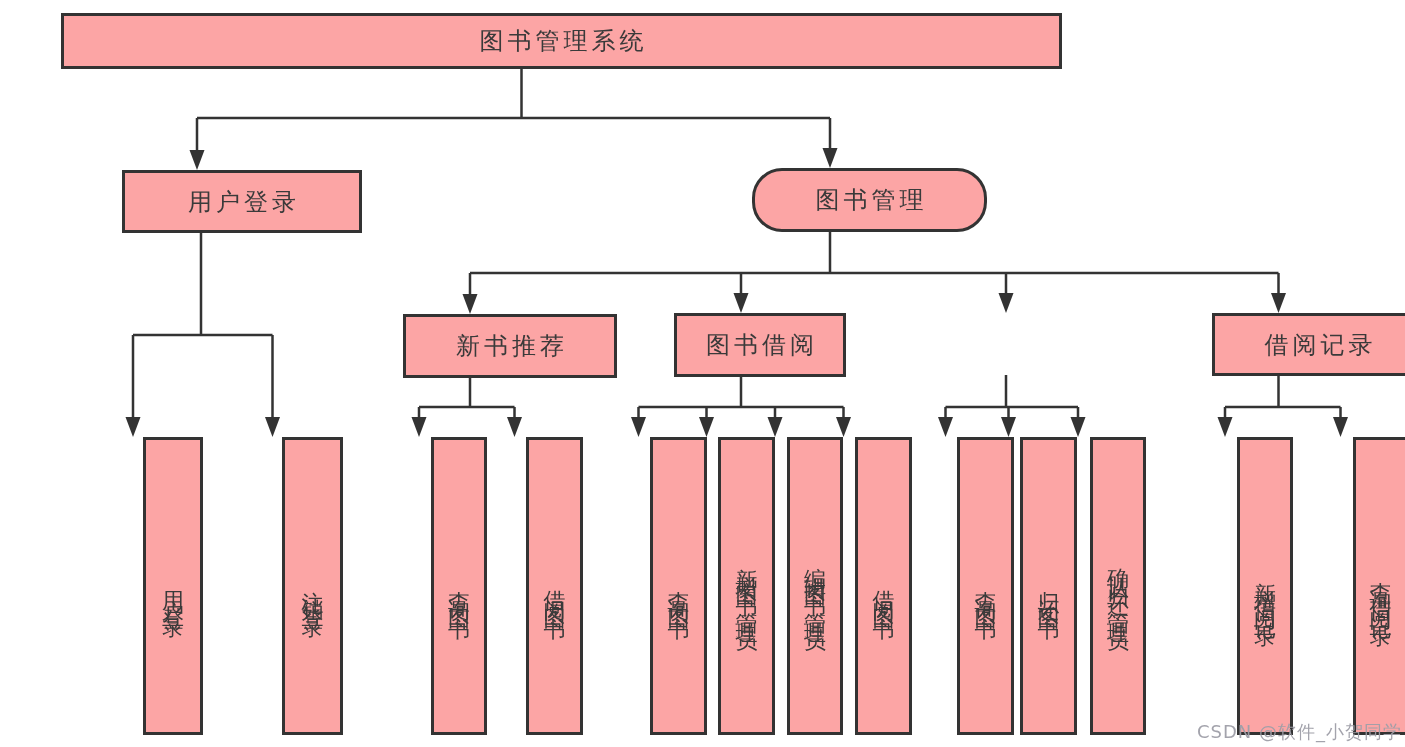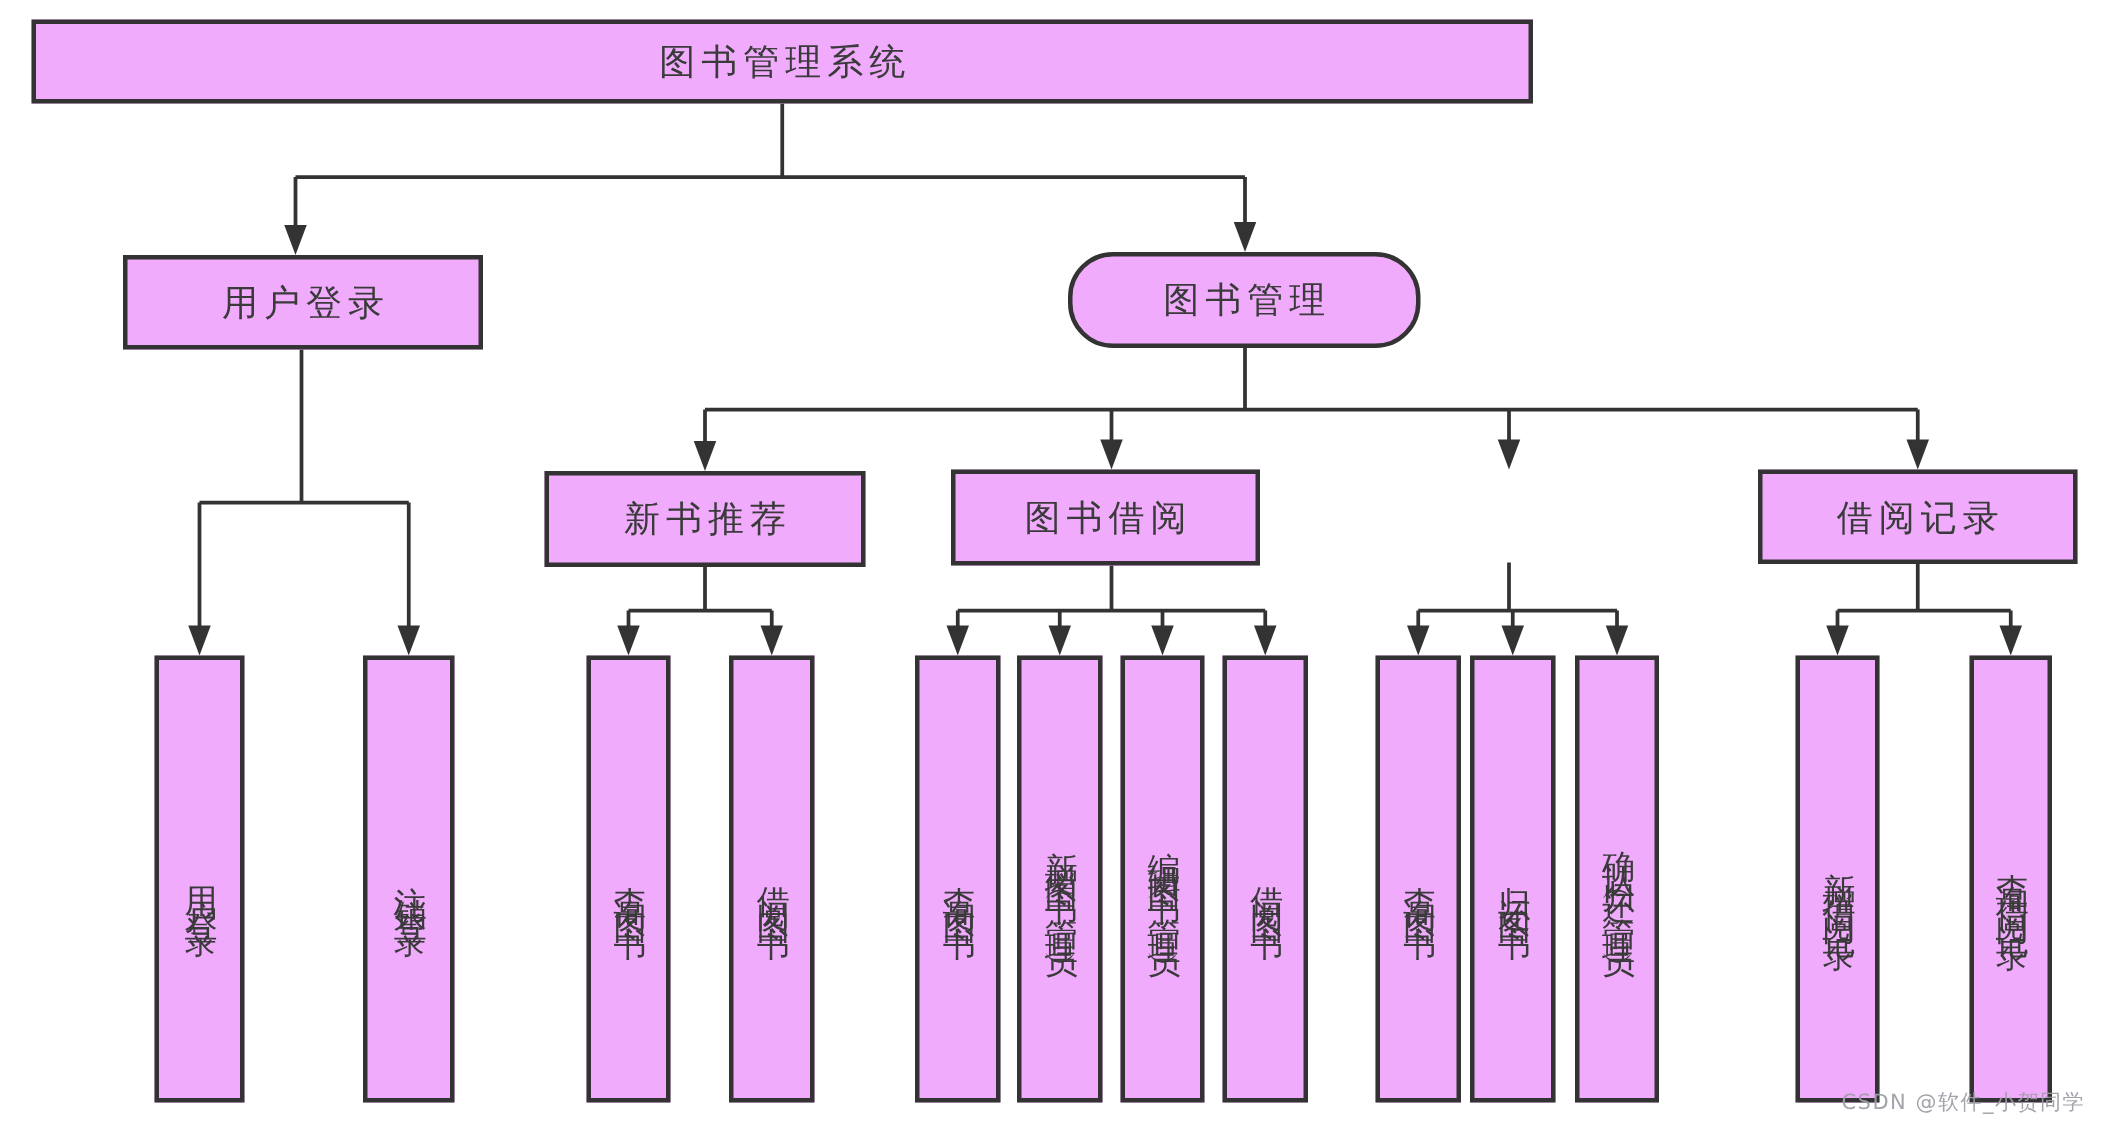--- a/index.html
+++ b/index.html
@@ -13,46 +13,47 @@
   }
   .wires {
     position: absolute;
     left: 0; top: 0;
     width: 1405px; height: 747px;
   }
   .node {
     position: absolute;
     box-sizing: border-box;
     border: 3px solid #333333;
-    background: #f0abfc;
+    background: #fca5a5;
     display: flex;
     align-items: center;
     justify-content: center;
     color: #3a3a3a;
+    margin-left: 40px;
   }
   .branch {
     font-size: 24px;
     letter-spacing: 4px;
   }
   .branch span { padding-left: 4px; white-space: nowrap; }
   .leaf {
     font-size: 22px;
   }
   .leaf span {
     writing-mode: vertical-rl;
     text-orientation: mixed;
     letter-spacing: 9px;
     white-space: nowrap;
     padding-top: 9px;
   }
   .watermark {
     position: absolute;
-    right: 15px;
+    right: 3px;
     bottom: 3px;
-    font-size: 14px;
+    font-size: 18px;
     color: rgba(158, 158, 168, 0.95);
     letter-spacing: 1px;
     z-index: 5;
     white-space: nowrap;
   }
   svg path { stroke: #333333; stroke-width: 2.5; fill: none; }
   svg polygon { fill: #333333; stroke: none; }
 </style>
 </head>
 <body>
@@ -109,21 +110,21 @@
   <div class="node branch" style="left:82px; top:170px; width:240px; height:63px;">
     <span>用户登录</span>
   </div>
   <div class="node branch" style="left:712px; top:168px; width:235px; height:64px;border-radius:30px;">
     <span>图书管理</span>
   </div>
 
   <div class="node branch" style="left:363px; top:314px; width:214px; height:64px;">
     <span>新书推荐</span>
   </div>
-  <div class="node branch" style="left:634px; top:313px; width:206px; height:64px;">
+  <div class="node branch" style="left:634px; top:313px; width:172px; height:64px;">
     <span>图书借阅</span>
   </div>
   <div class="node branch" style="left:1172px; top:313px; width:213px; height:63px;">
     <span>借阅记录</span>
   </div>
 
   <div class="node leaf" style="left:103px; top:437px; width:60px; height:298px;">
     <span>用户登录</span>
   </div>
   <div class="node leaf" style="left:242px; top:437px; width:61px; height:298px;">

